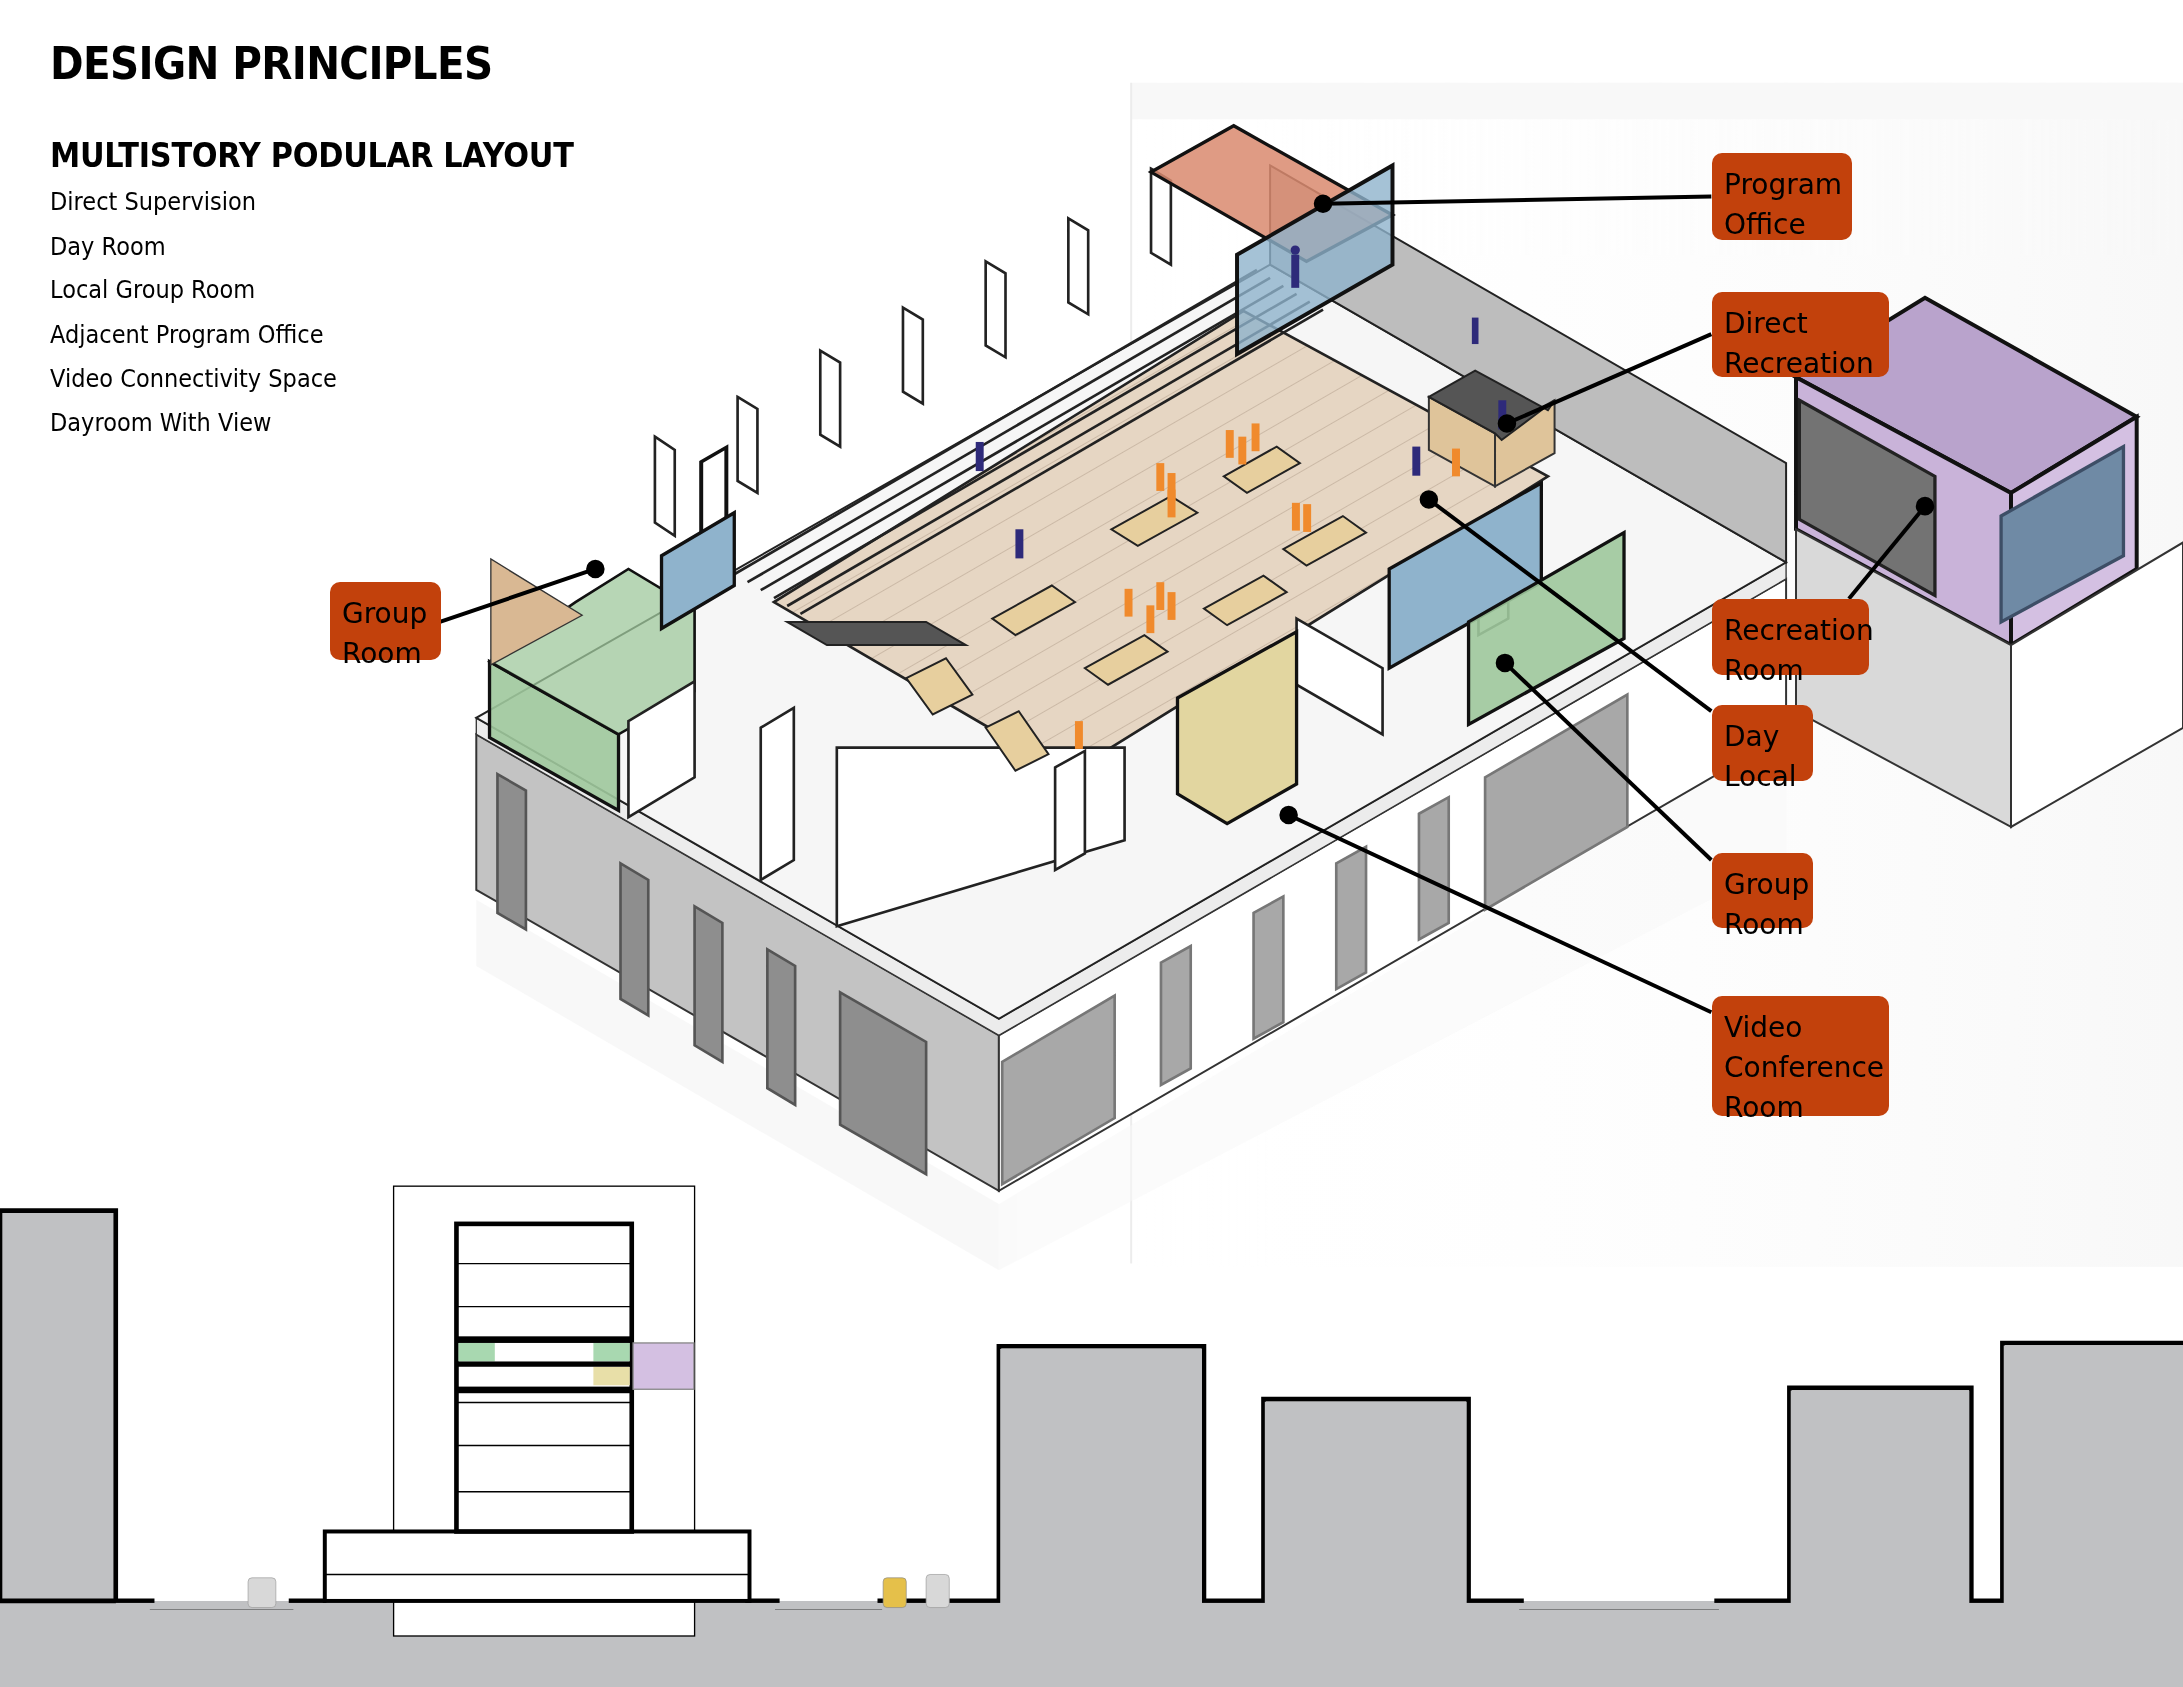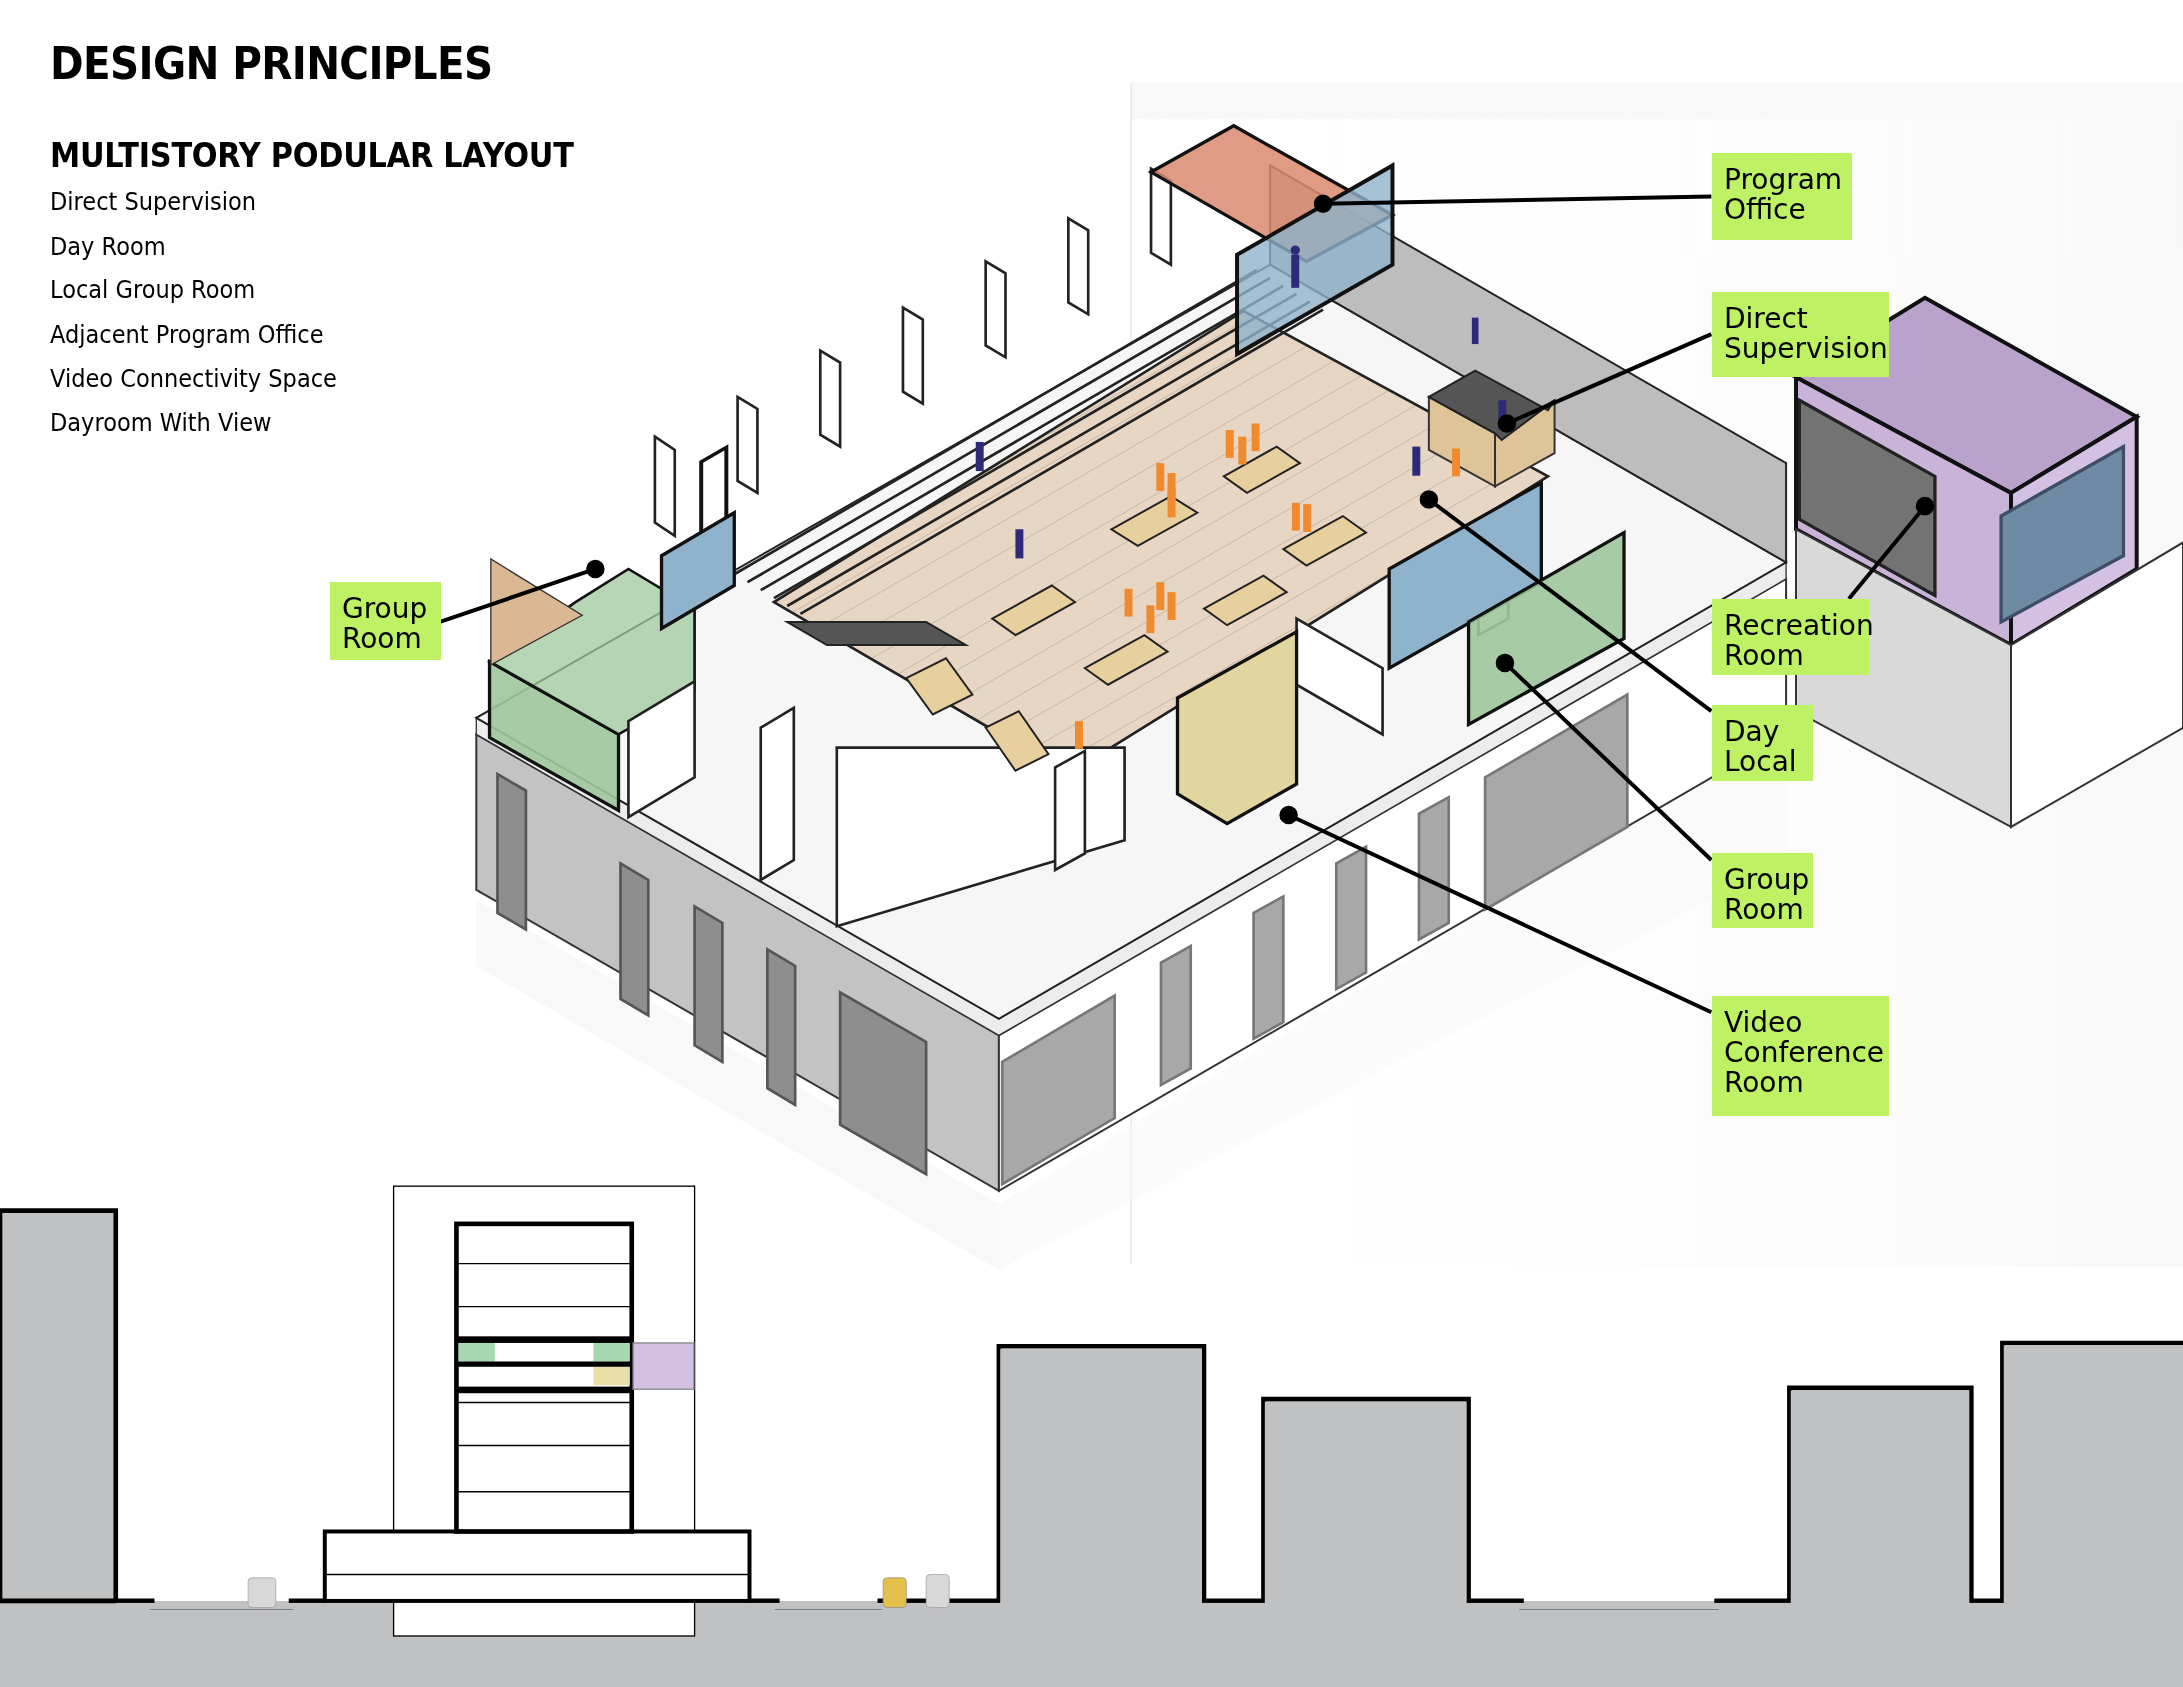--- a/index.html
+++ b/index.html
@@ -1,21 +1,21 @@
 <!DOCTYPE html>
 <html style="font-size:10.6px"><head>
 <meta charset="utf-8">
 <style>
   html, body { margin:0; padding:0; background:#ffffff; }
   body { width:2183px; height:1687px; position:relative; overflow:hidden; font-family:"DejaVu Sans", sans-serif; }
   .abs { position:absolute; }
   #title { left:50px; top:38px; font-size:44px; font-weight:bold; letter-spacing:-0.7px; color:#000; font-family:"DejaVu Sans", sans-serif; transform:scaleX(0.92); transform-origin:left top; }
   #subtitle { left:50px; top:136px; font-size:33px; font-weight:bold; color:#000; transform:scaleX(0.92); transform-origin:left top; letter-spacing:-0.3px; }
   .principle { left:50px; font-size:25px; color:#000; transform:scaleX(0.9); transform-origin:left top; }
-  .label { background:#bef264; color:#000; font-size:28px; line-height:30px; padding:12px 12px; box-sizing:border-box; font-family:"DejaVu Sans", sans-serif; white-space:pre-line; }
+  .label { background:#c2410c; color:#000; font-size:28px; line-height:40px; padding:12px 12px; box-sizing:border-box; font-family:"DejaVu Sans", sans-serif; white-space:pre-line;border-radius:10px; }
   svg { position:absolute; left:0; top:0; }
 </style>
 </head>
 <body>
 
 <svg width="2183" height="1687" viewBox="0 0 3300 2550">
   <defs>
     <linearGradient id="fadeDown" x1="0" y1="0" x2="0" y2="1">
       <stop offset="0" stop-color="#e6e6e6"></stop>
       <stop offset="1" stop-color="#ffffff"></stop>
@@ -239,21 +239,21 @@
 <div class="abs principle" style="top:187px">Direct Supervision</div>
 <div class="abs principle" style="top:232px">Day Room</div>
 <div class="abs principle" style="top:275px">Local Group Room</div>
 <div class="abs principle" style="top:320px">Adjacent Program Office</div>
 <div class="abs principle" style="top:364px">Video Connectivity Space</div>
 <div class="abs principle" style="top:408px">Dayroom With View</div>
 
 <div class="abs label" style="left:1712px; top:153px; width:140px; height:87px;">Program
 Office</div>
 <div class="abs label" style="left:1712px; top:292px; width:177px; height:85px;">Direct
-Supervision</div>
+Recreation</div>
 <div class="abs label" style="left:1712px; top:599px; width:157px; height:76px;">Recreation
 Room</div>
 <div class="abs label" style="left:1712px; top:705px; width:101px; height:76px;">Day
 Local</div>
 <div class="abs label" style="left:1712px; top:853px; width:101px; height:75px;">Group
 Room</div>
 <div class="abs label" style="left:1712px; top:996px; width:177px; height:120px;">Video
 Conference
 Room</div>
 <div class="abs label" style="left:330px; top:582px; width:111px; height:78px;">Group

